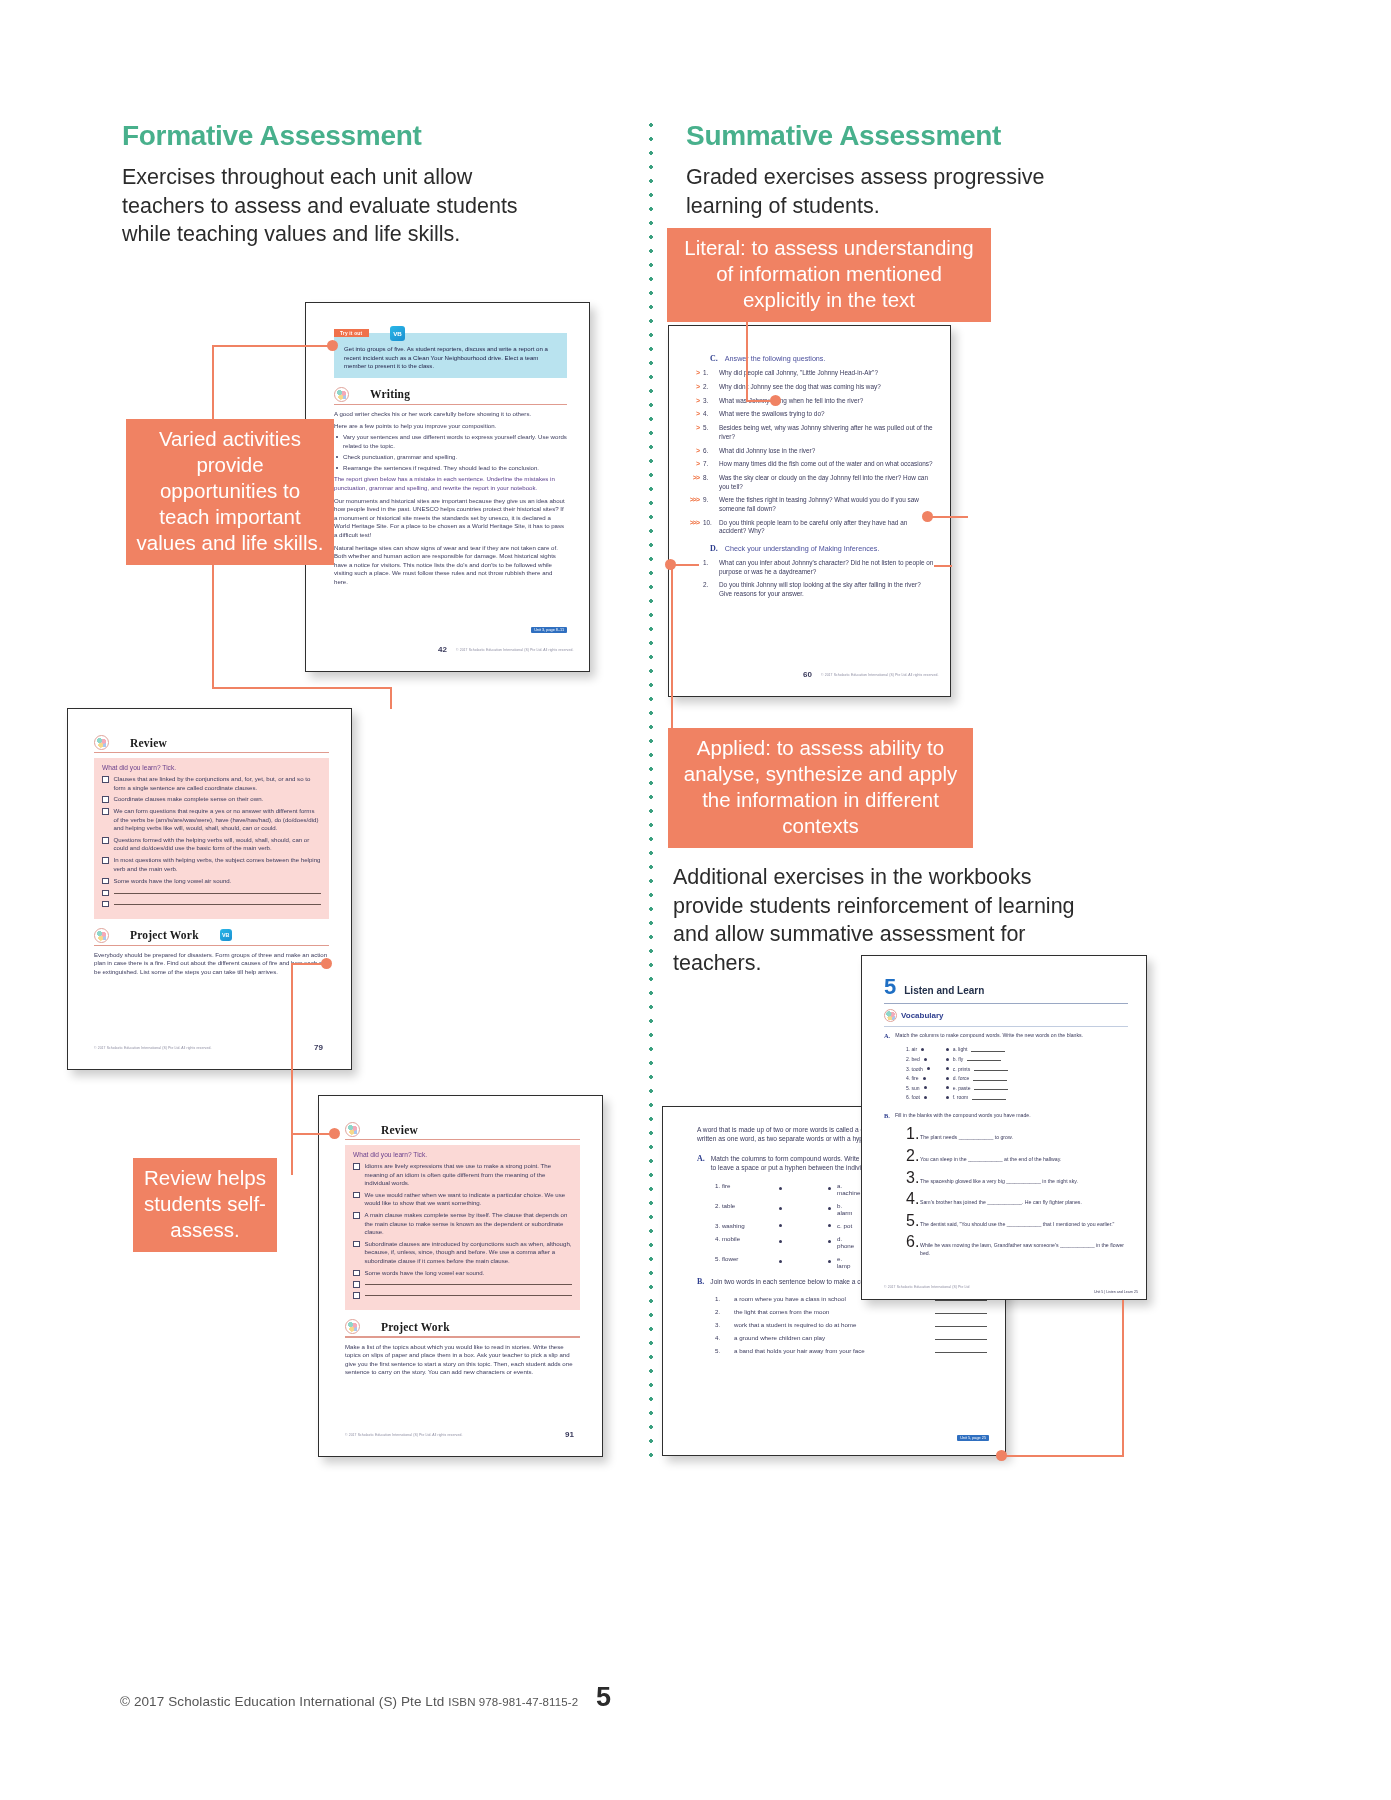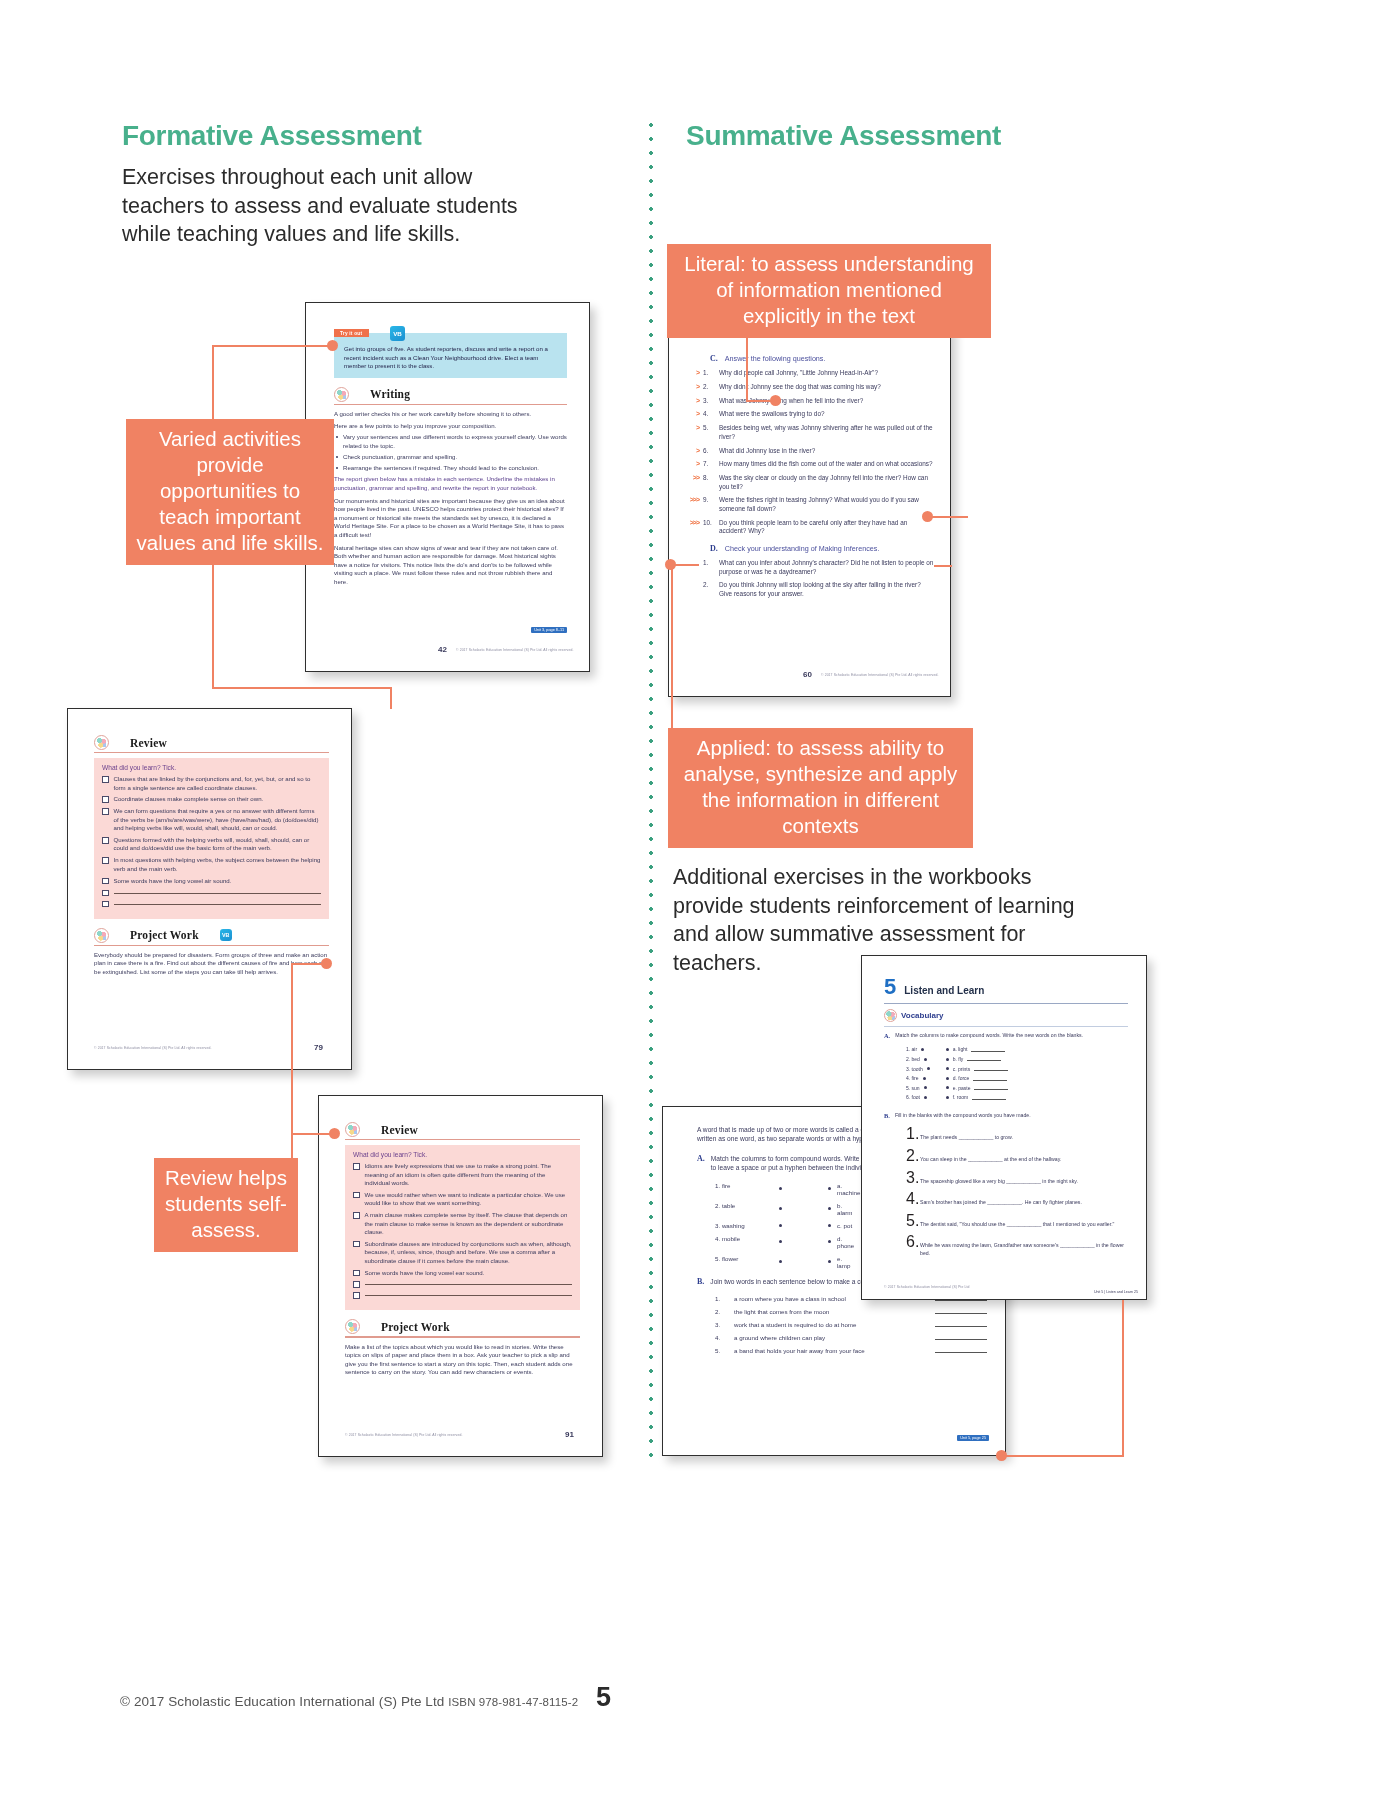--- a/index.html
+++ b/index.html
@@ -182,40 +182,41 @@
 <body>
 
 <div id="page">
 
   <div class="divider"></div>
 
   <div class="h-col" style="left:122px; top:120px;">Formative Assessment</div>
   <div class="intro" style="left:122px; top:163px; width:400px;">Exercises throughout each unit allow teachers to assess and evaluate students while teaching values and life skills.</div>
 
   <div class="h-col" style="left:686px; top:120px;">Summative Assessment</div>
+  <div class="intro" style="left:686px; top:163px; width:390px;">Graded exercises assess progressive learning of students.</div>
   <div class="intro" style="left:673px; top:863px; width:420px;">Additional exercises in the workbooks provide students reinforcement of learning and allow summative assessment for teachers.</div>
 
   <div class="conn v" style="left:212px; top:345px; height:342px;"></div>
   <div class="conn h" style="left:212px; top:345px; width:120px;"></div>
   <div class="dot" style="left:327px; top:340px;"></div>
   <div class="conn h" style="left:212px; top:687px; width:180px;"></div>
   <div class="conn v" style="left:390px; top:687px; height:22px;"></div>
 
   <div class="conn v" style="left:291px; top:963px; height:212px;"></div>
   <div class="conn h" style="left:291px; top:963px; width:36px;"></div>
   <div class="dot" style="left:321px; top:958px;"></div>
   <div class="conn h" style="left:291px; top:1133px; width:44px;"></div>
   <div class="dot" style="left:329px; top:1128px;"></div>
   <div class="conn v" style="left:208px; top:1175px; height:28px;"></div>
 
   <div class="callout" style="left:126px; top:419px; width:208px;">Varied activities provide opportunities to teach important values and life skills.</div>
 
-  <div class="callout" style="left:133px; top:1158px; width:144px;margin-left:21px;">Review helps students self-assess.</div>
-
-  <div class="callout" style="left:667px; top:244px; width:324px;">Literal: to assess understanding of information mentioned explicitly in the text</div>
+  <div class="callout" style="left:133px; top:1158px; width:144px;">Review helps students self-assess.</div>
+
+  <div class="callout" style="left:667px; top:228px; width:324px;">Literal: to assess understanding of information mentioned explicitly in the text</div>
 
 
 
   <div class="callout" style="left:668px; top:728px; width:305px;">Applied: to assess ability to analyse, synthesize and apply the information in different contexts</div>
 
   <div class="conn v" style="left:746px; top:302px; height:98px;"></div>
   <div class="conn h" style="left:746px; top:400px; width:30px;"></div>
   <div class="dot" style="left:770px; top:395px;"></div>
 
   <div class="conn h" style="left:928px; top:516px; width:40px;"></div>

